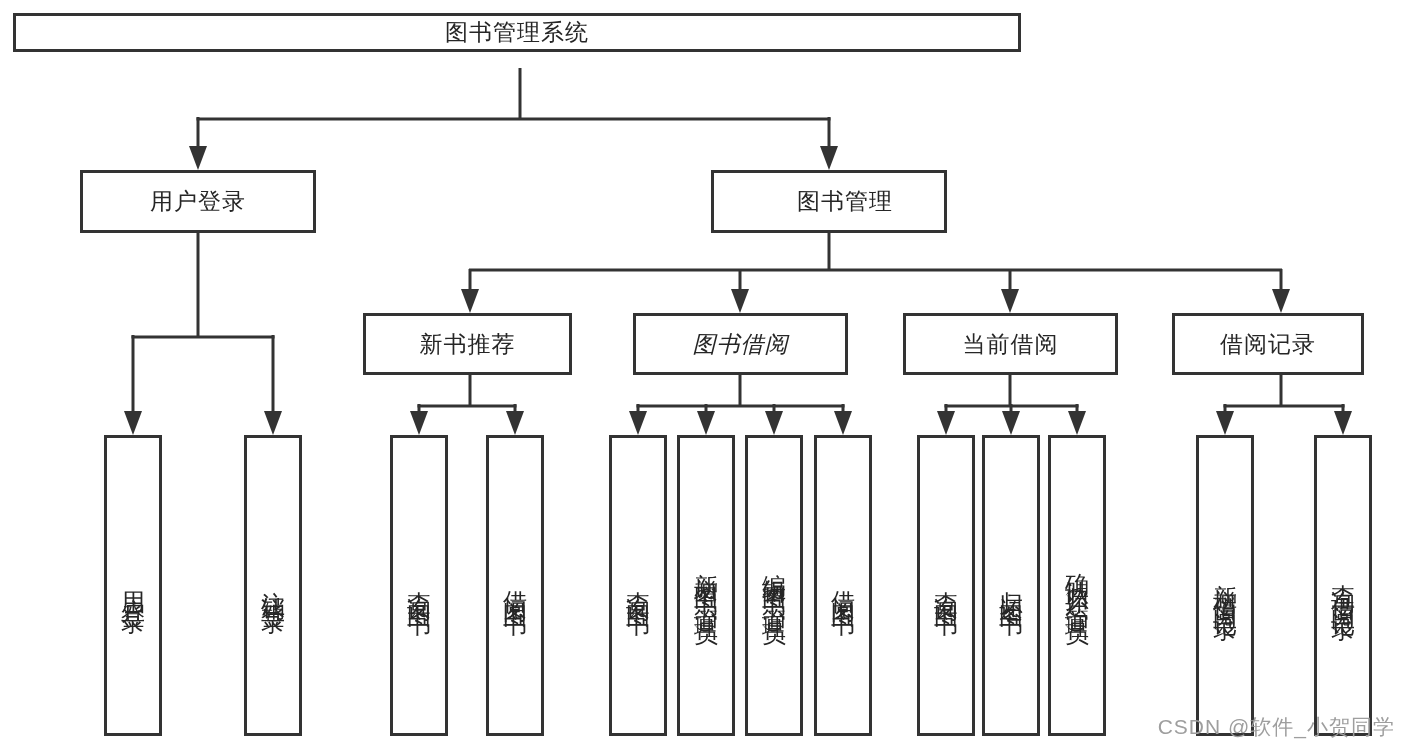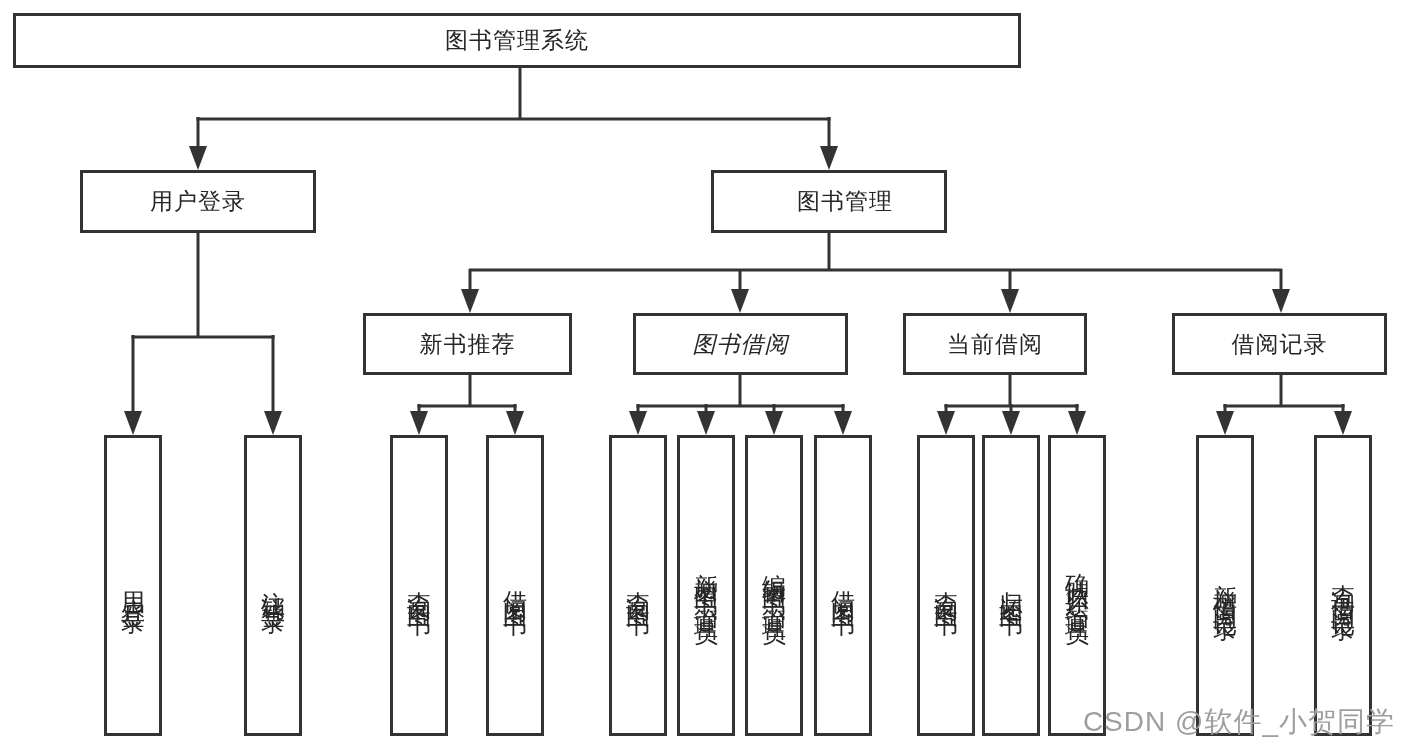--- a/index.html
+++ b/index.html
@@ -56,21 +56,21 @@
     letter-spacing: 7px;
     line-height: 1;
     white-space: nowrap;
   }
   #watermark {
     position: absolute;
     right: 10px;
     bottom: 6px;
     z-index: 3;
     color: #9e9e9e;
-    font-size: 28px;
+    font-size: 21px;
     letter-spacing: 1px;
     white-space: nowrap;
   }
 </style>
 </head>
 <body>
 
 <div id="stage">
 
   <svg id="connectors" viewBox="0 0 1405 747" xmlns="http://www.w3.org/2000/svg">
@@ -132,41 +132,41 @@
       <polygon points="765,411 783,411 774,435"></polygon>
       <polygon points="834,411 852,411 843,435"></polygon>
       <polygon points="937,411 955,411 946,435"></polygon>
       <polygon points="1002,411 1020,411 1011,435"></polygon>
       <polygon points="1068,411 1086,411 1077,435"></polygon>
       <polygon points="1216,411 1234,411 1225,435"></polygon>
       <polygon points="1334,411 1352,411 1343,435"></polygon>
     </g>
   </svg>
 
-  <div class="hbox" style="left:13px; top:13px; width:1008px; height:55px;justify-content:center;">
+  <div class="hbox" style="left:13px; top:13px; width:1008px; height:39px;justify-content:center;">
     <span class="label">图书管理系统</span>
   </div>
 
   <div class="hbox" style="left:80px; top:170px; width:236px; height:63px;">
     <span class="label">用户登录</span>
   </div>
   <div class="hbox" style="left:711px; top:170px; width:236px; height:63px;padding-left:32px;">
     <span class="label">图书管理</span>
   </div>
 
   <div class="hbox" style="left:363px; top:313px; width:209px; height:62px;">
     <span class="label">新书推荐</span>
   </div>
   <div class="hbox" style="left:633px; top:313px; width:215px; height:62px;font-style:italic;">
     <span class="label">图书借阅</span>
   </div>
-  <div class="hbox" style="left:903px; top:313px; width:184px; height:62px;">
+  <div class="hbox" style="left:903px; top:313px; width:215px; height:62px;">
     <span class="label">当前借阅</span>
   </div>
-  <div class="hbox" style="left:1172px; top:313px; width:215px; height:62px;">
+  <div class="hbox" style="left:1172px; top:313px; width:192px; height:62px;">
     <span class="label">借阅记录</span>
   </div>
 
   <div class="vbox" style="left:104px;">
     <span class="vlabel">用户登录</span>
   </div>
   <div class="vbox" style="left:244px;">
     <span class="vlabel">注销登录</span>
   </div>
 

